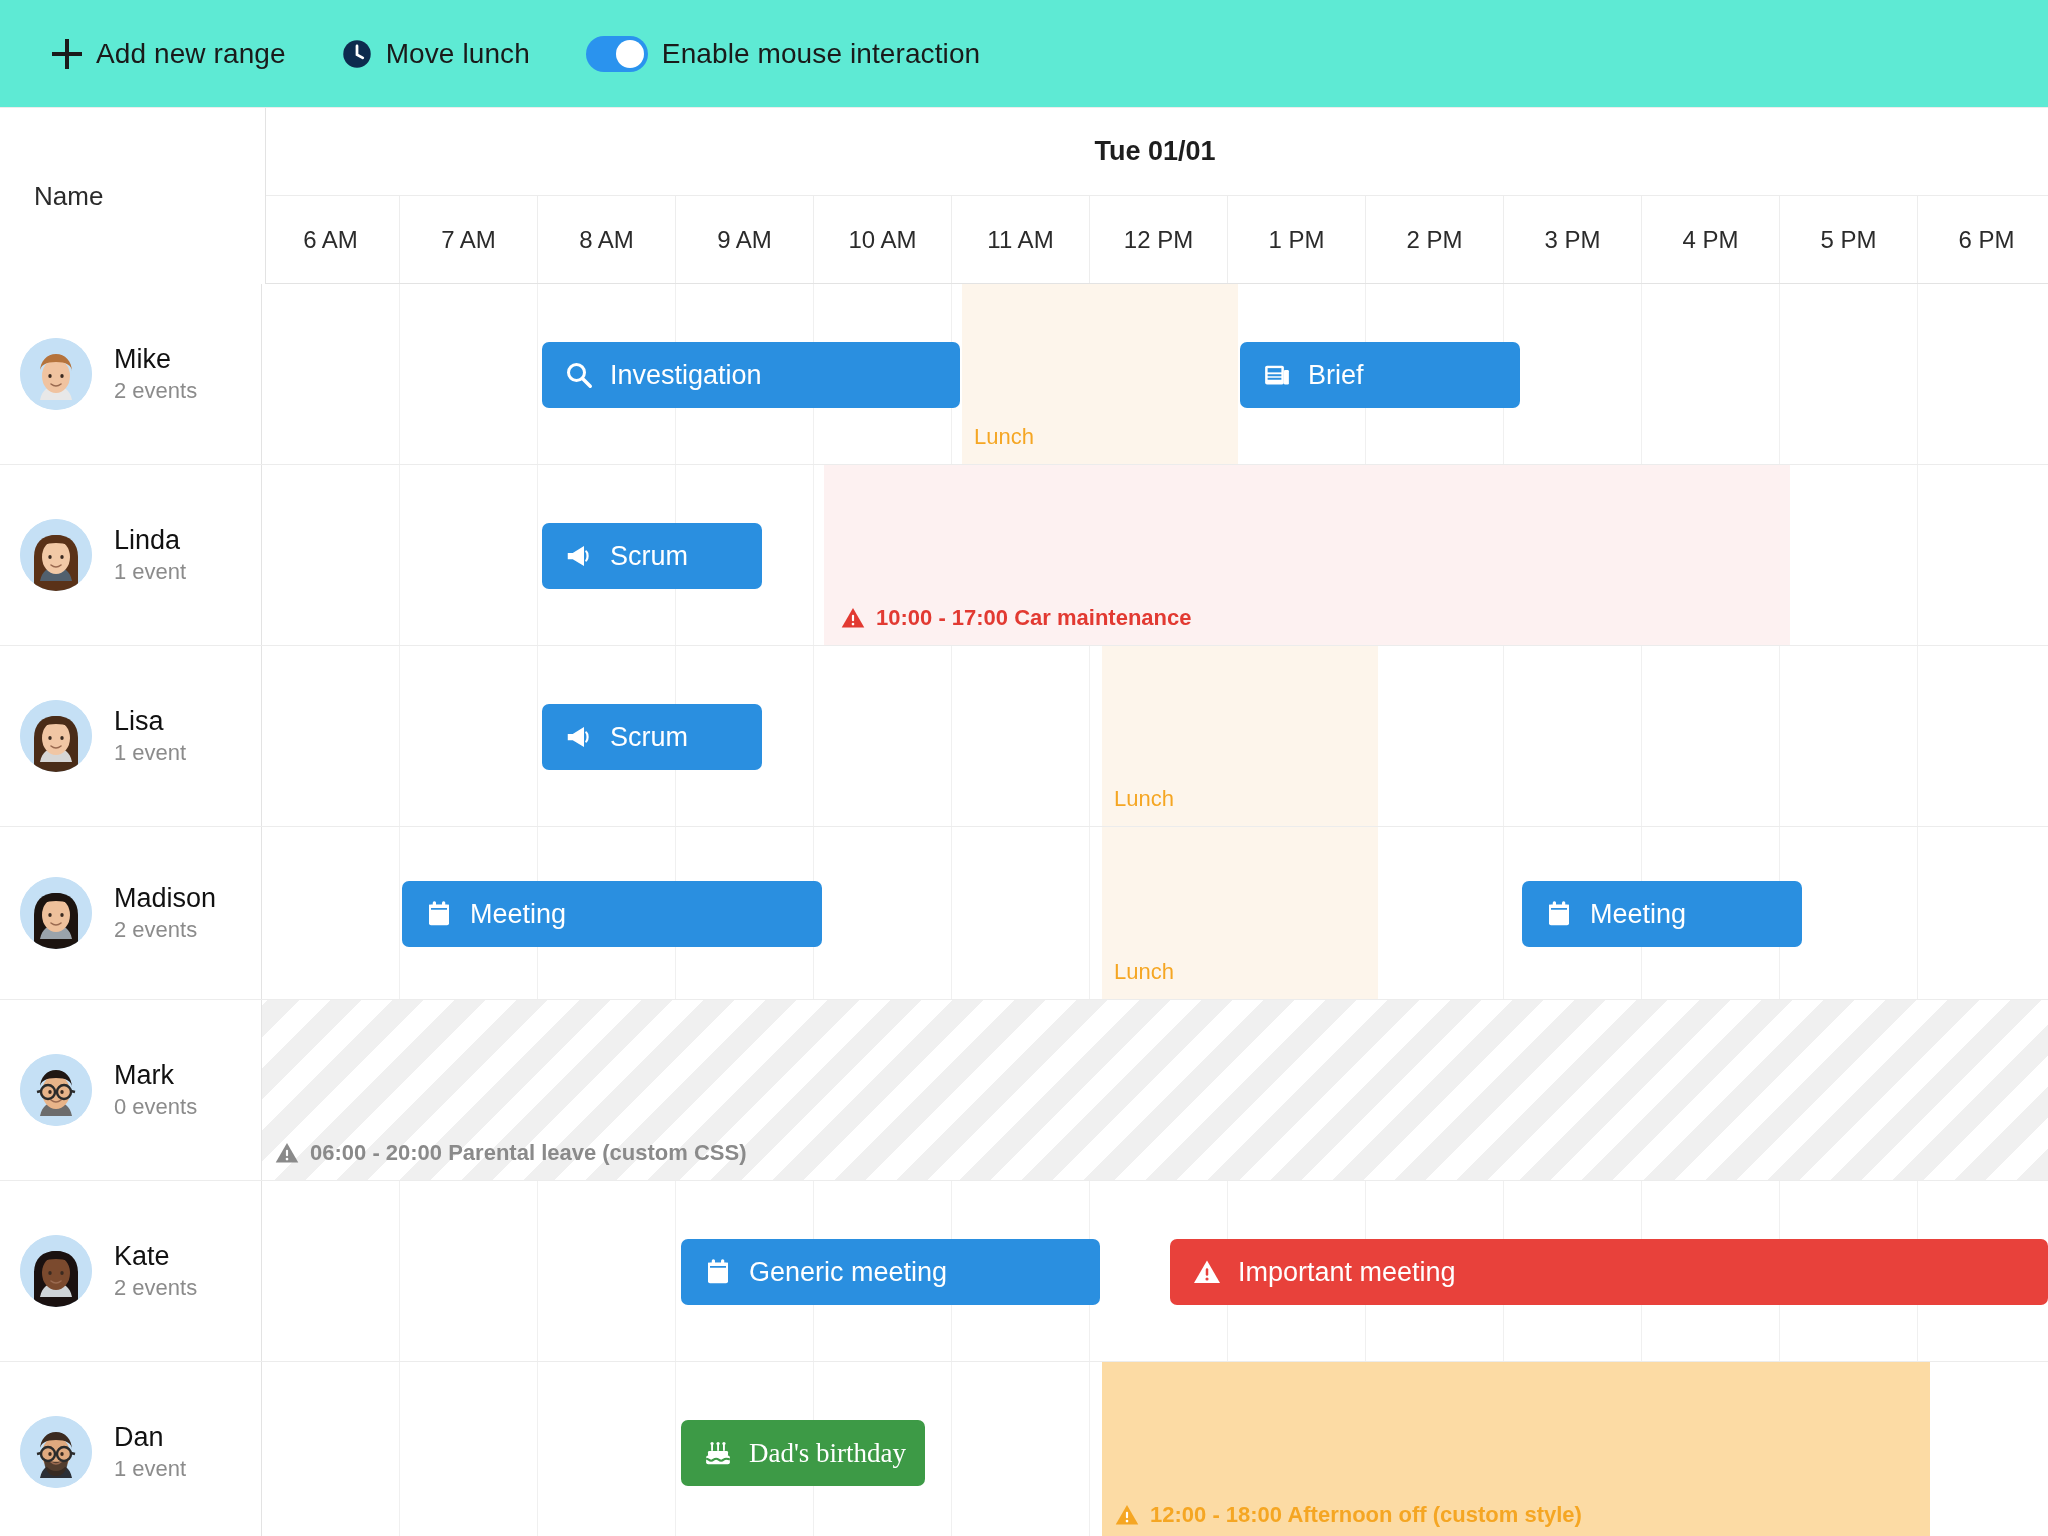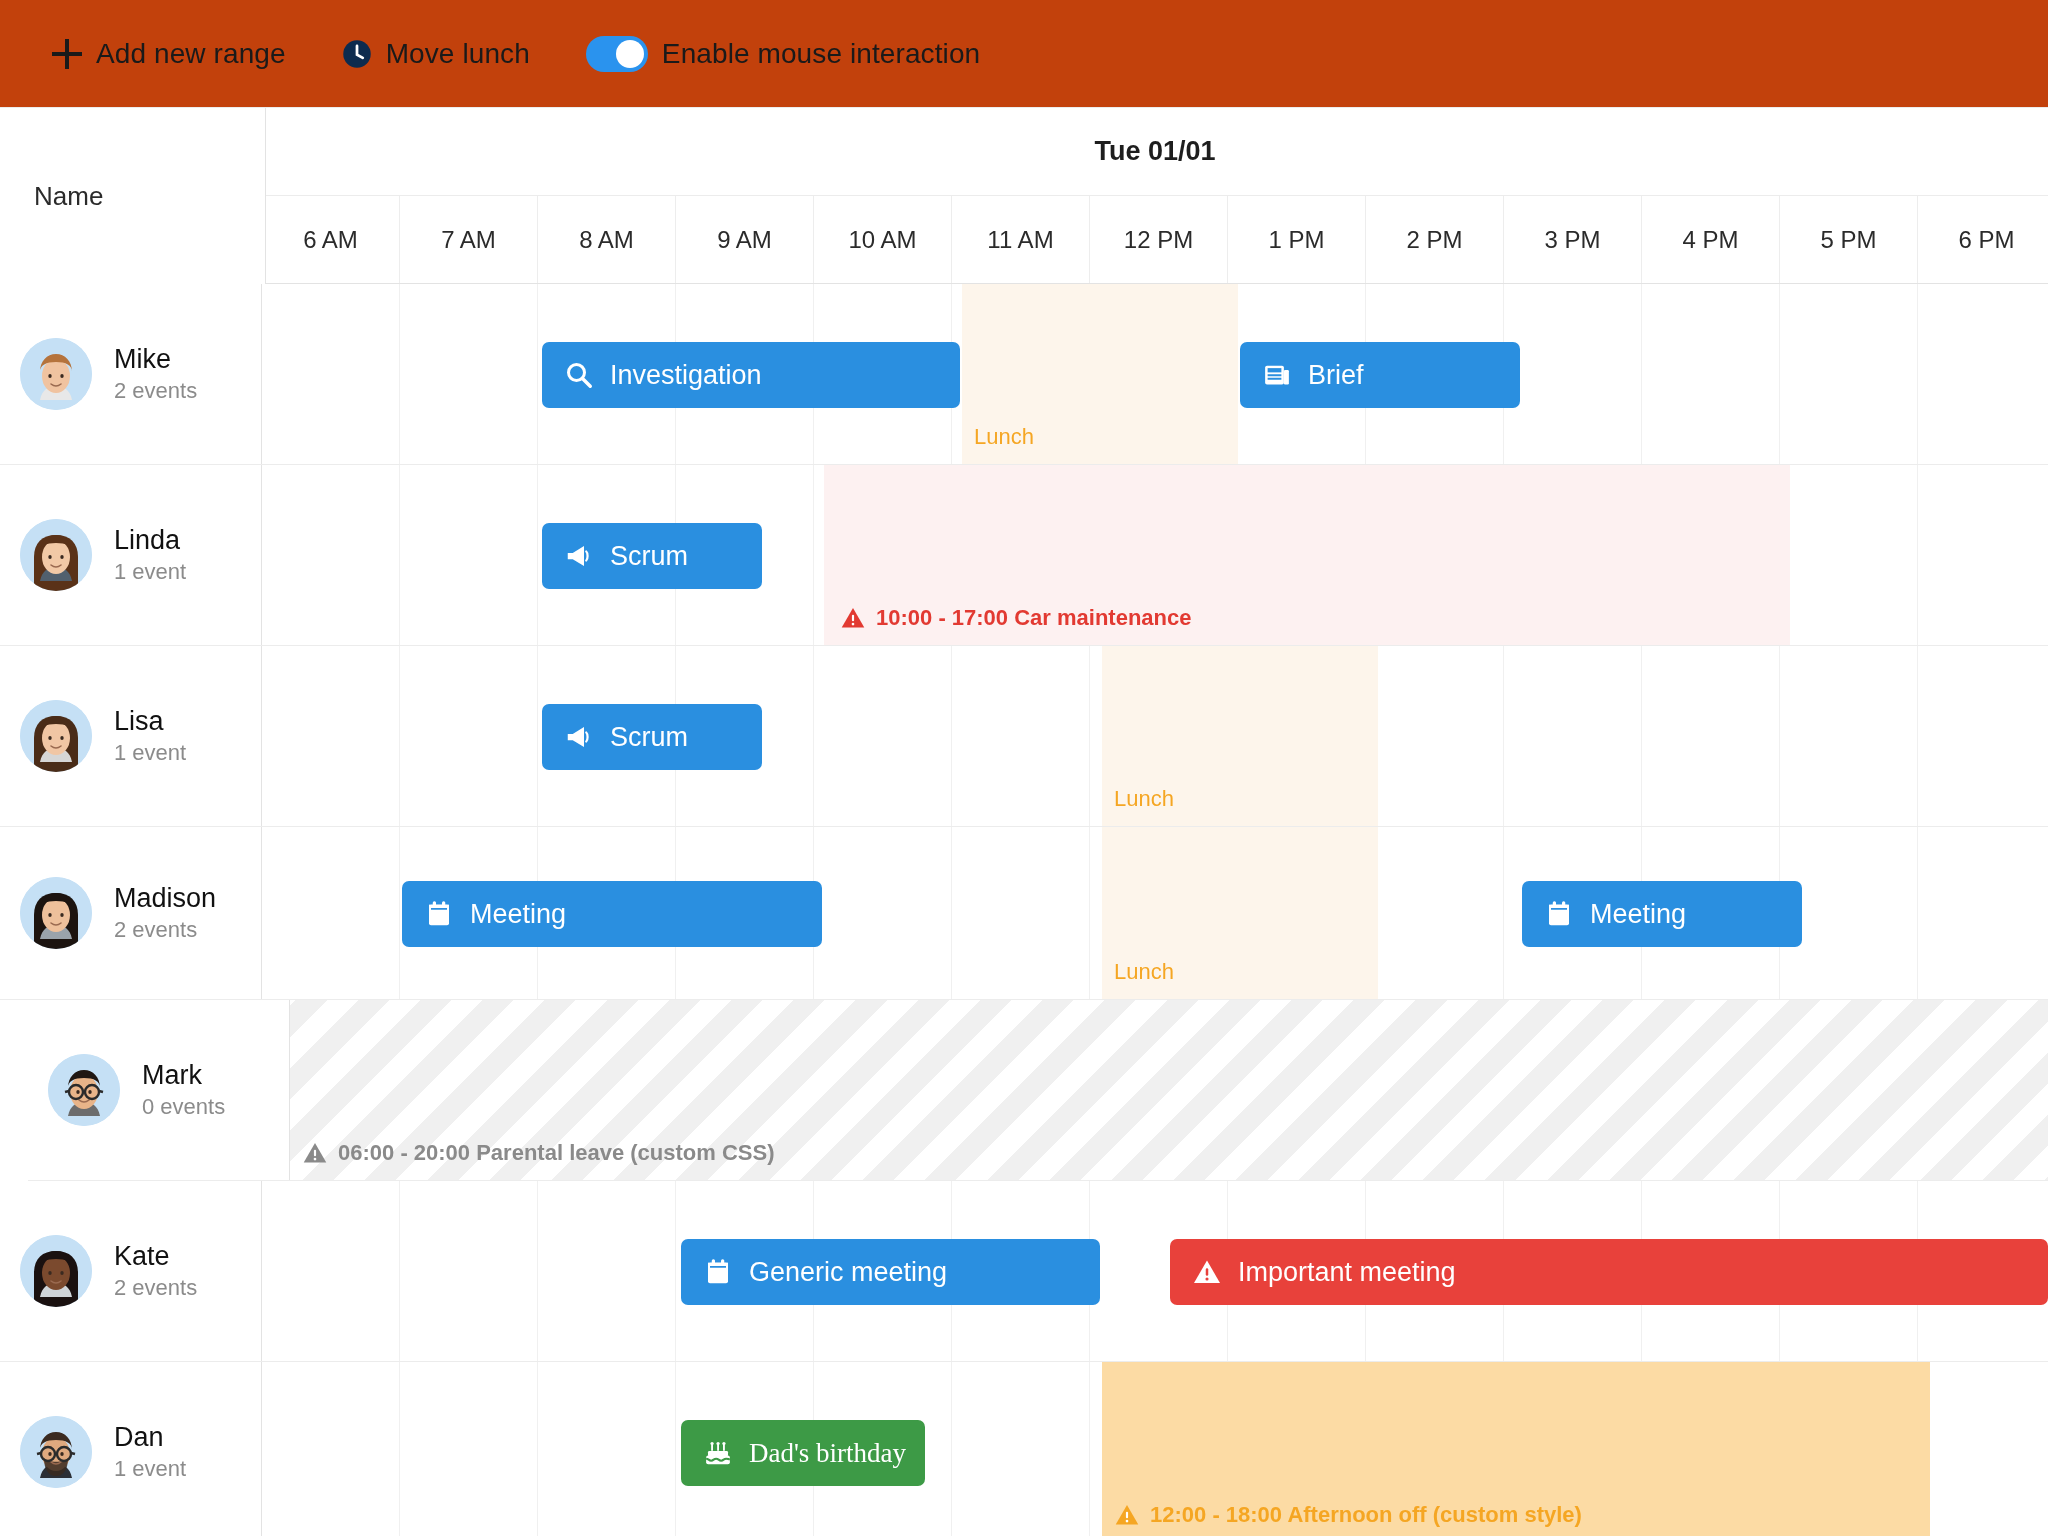--- a/index.html
+++ b/index.html
@@ -12,21 +12,21 @@
   }
 
   
   #toolbar {
     height: 108px;
     display: flex;
     align-items: center;
     padding-left: 52px;
     gap: 0px;
     border-bottom: 1px solid #ececec;
-    background: #c2410c;
+    background: #5eead4;
   }
   .tool-btn {
     display: flex;
     align-items: center;
     gap: 14px;
     cursor: pointer;
     margin-right: 56px;
     user-select: none;
   }
   .tool-label {
@@ -505,21 +505,21 @@
                 <rect x="4" y="4.5" width="16" height="4.5" fill="#fff"></rect>
                 <rect x="7" y="1.8" width="2.6" height="4.6" rx="1.2" fill="#fff"></rect>
                 <rect x="14.4" y="1.8" width="2.6" height="4.6" rx="1.2" fill="#fff"></rect>
                 <rect x="5.6" y="7.2" width="12.8" height="1.4" fill="#2a8fe0"></rect>
               </svg>
             </span>
             <span>Meeting</span>
           </div>
         </div>
       </div>
-      <div class="res-row" style="height: 181px; margin-left: 28px;">
+      <div class="res-row" style="height: 181px;">
         <div class="res-cell">
           <div class="avatar">
             <svg width="72" height="72" viewBox="0 0 72 72">
               <circle cx="36" cy="36" r="36" fill="#c5e0f5"></circle>
               <path d="M20 62c2-10 8-14 16-14s14 4 16 14z" fill="#6c6c6c"></path>
               <ellipse cx="36" cy="38" rx="14" ry="17" fill="#e8b489"></ellipse>
               <path d="M20 34c0-11 7-18 16-18s16 7 16 18c0-7-6-10-16-10s-16 3-16 10z" fill="#201713"></path>
               <ellipse cx="30" cy="38" rx="1.7" ry="2.1" fill="#3a2a20"></ellipse>
               <ellipse cx="42" cy="38" rx="1.7" ry="2.1" fill="#3a2a20"></ellipse>
               <path d="M31 46q5 4 10 0" stroke="#9a6a50" stroke-width="1.6" fill="none" stroke-linecap="round"></path>

